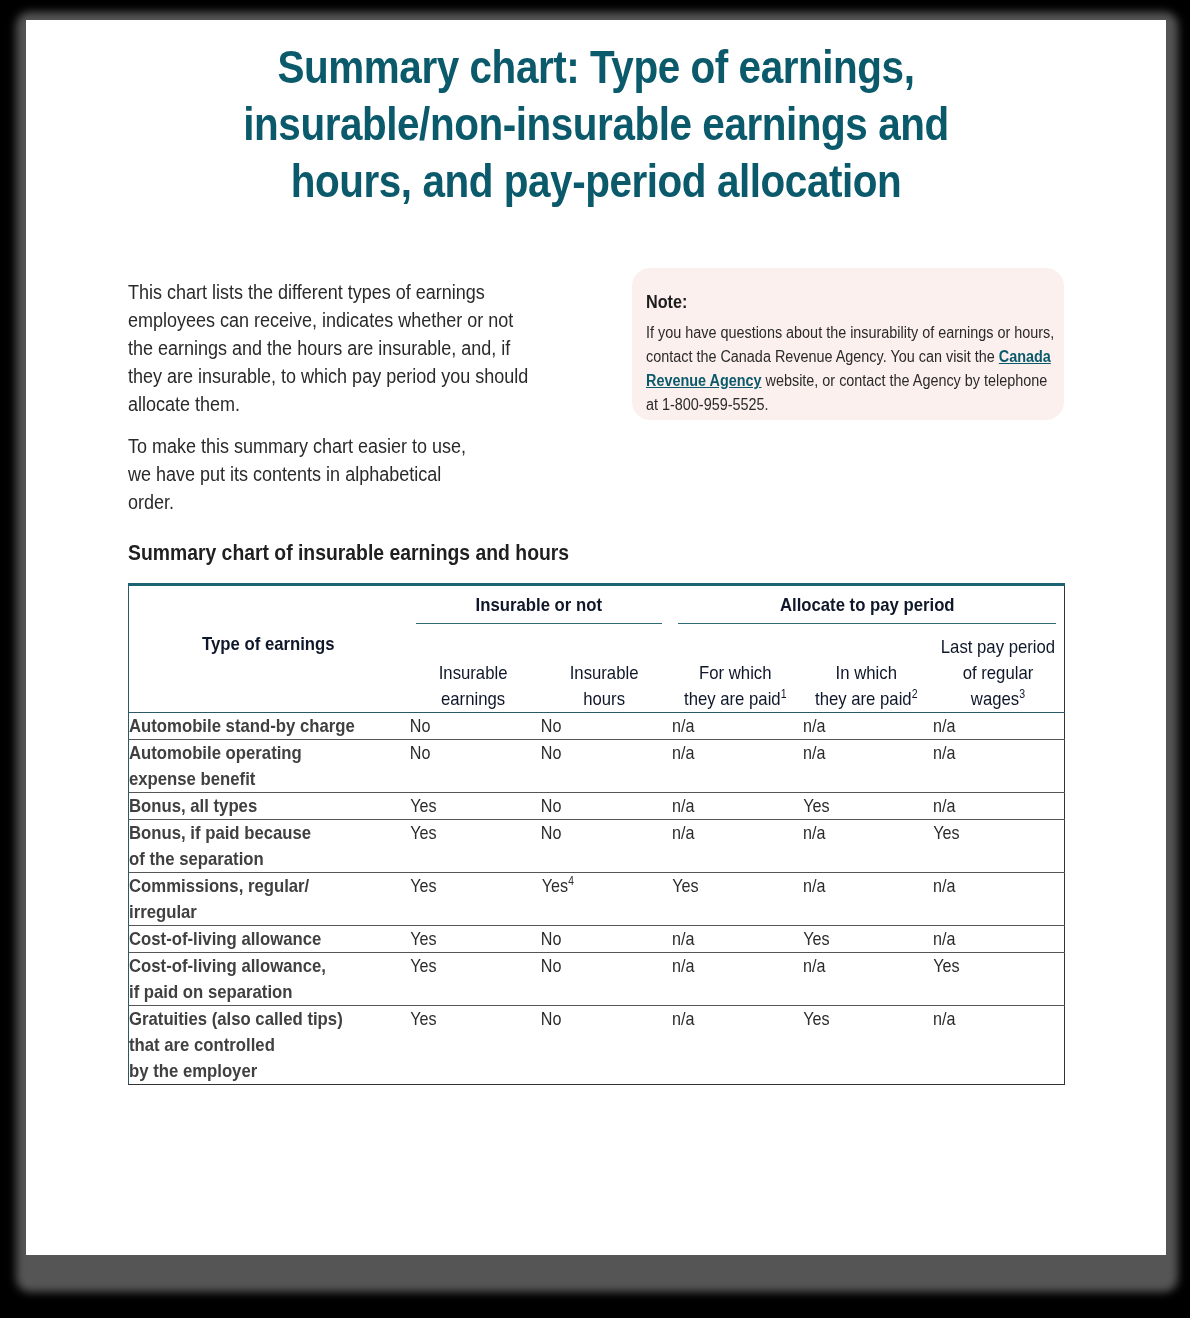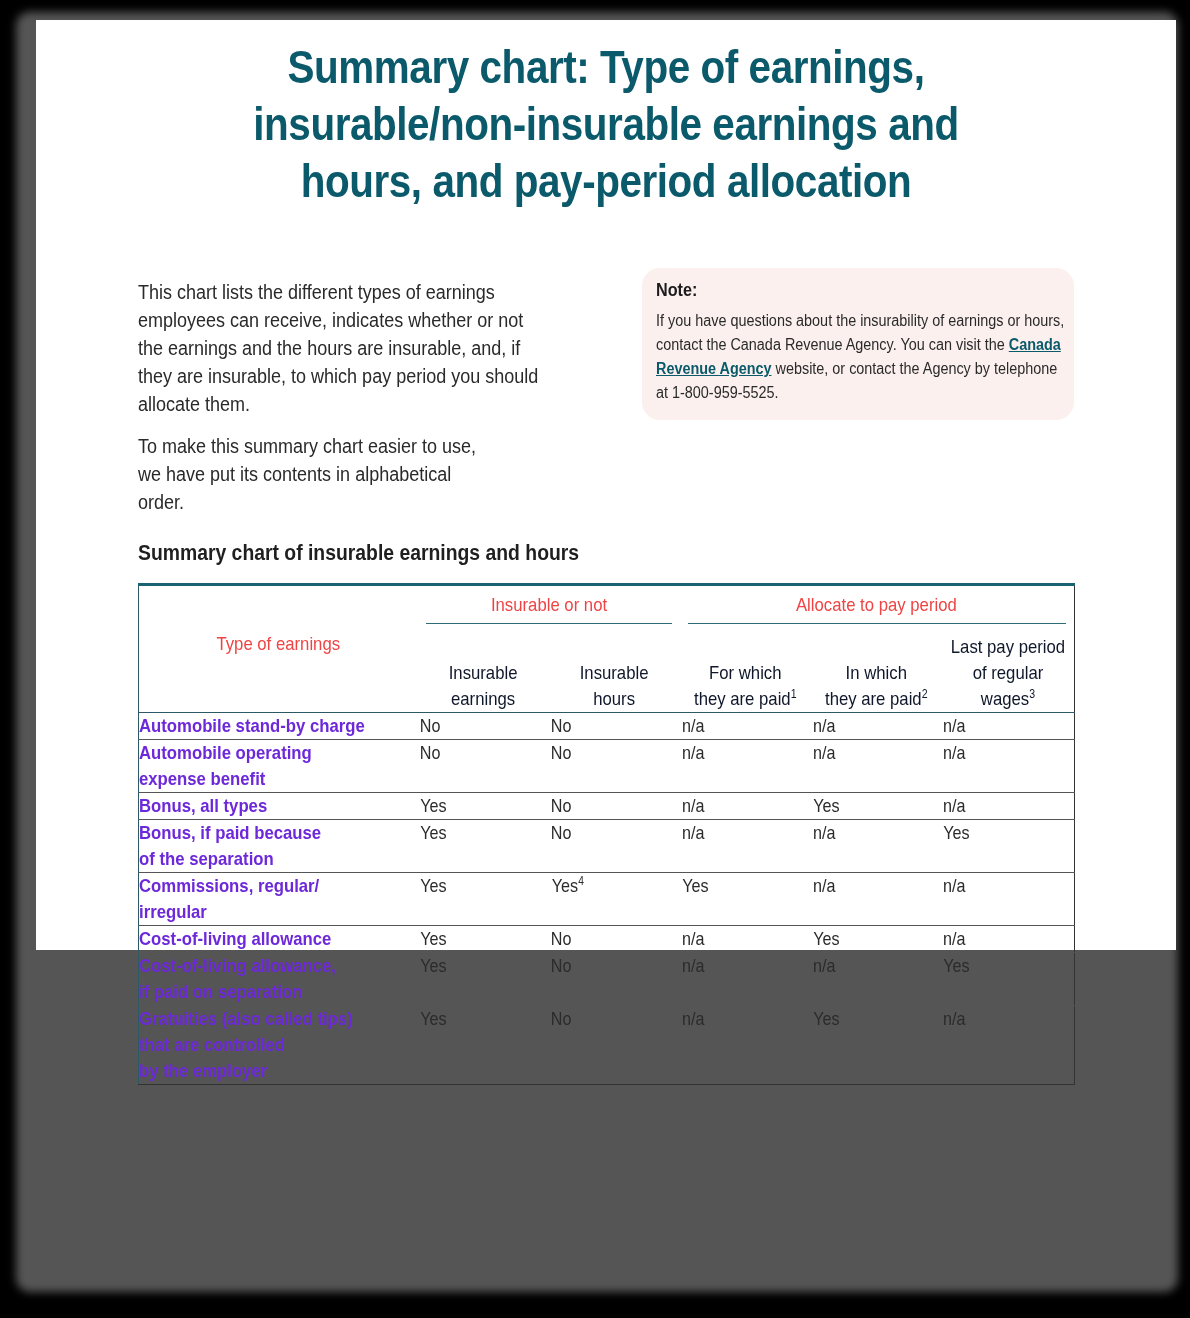--- a/index.html
+++ b/index.html
@@ -12,21 +12,21 @@
   }
   .shadow {
     position: absolute;
     left: 16px; top: 12px; width: 1162px; height: 1280px;
     background: #555;
     border-radius: 14px;
     filter: blur(4px);
   }
   .page {
     position: absolute;
-    left: 36px; top: 20px; width: 1140px; height: 930px;
+    left: 26px; top: 20px; width: 1140px; height: 1235px;
     background: #fff;
   }
   .title {
     position: absolute;
     left: 0; right: 0; top: 18px;
     text-align: center;
     color: #0b5a6b;
     font-weight: bold;
     font-size: 47px;
     line-height: 57px;
@@ -43,21 +43,21 @@
     transform: scaleX(0.9);
     transform-origin: left top;
   }
   .intro p { margin: 0 0 14px 0; width: 460px; }
   .note {
     position: absolute;
     left: 606px; top: 248px; width: 432px; height: 152px;
     background: #fbf0ee;
     border-radius: 18px;
     box-sizing: border-box;
-    padding: 12px 14px;
+    padding: 24px 14px;
   }
   .note-inner {
     transform: scaleX(0.9);
     transform-origin: left top;
     width: 460px;
   }
   .note-title {
     font-weight: bold;
     font-size: 18px;
     color: #1c1c1c;
@@ -89,22 +89,22 @@
     width: 937px;
     border-collapse: collapse;
     border-left: 1.5px solid #2d5966;
     border-right: 1.5px solid #333;
     border-bottom: 1.5px solid #333;
     border-top: 3px solid #1b6373;
     font-size: 19px;
   }
   table.summary th, table.summary td { padding: 0; }
   .hdr-group th {
-    color: #ef4444;
-    font-weight: normal;
+    color: #0f172a;
+    font-weight: bold;
     height: 38px;
     vertical-align: middle;
   }
   .grp-label {
     display: inline-block;
     transform: scaleX(0.88);
   }
   .grp-cell { position: relative; }
   .grp-cell .underline {
     position: absolute;
@@ -135,21 +135,21 @@
     vertical-align: top;
     padding-top: 10px;
     padding-bottom: 9px;
     line-height: 26px;
     color: #2b2b2b;
   }
   tbody tr:first-child td { border-top: none; }
   td.type {
     padding-left: 14px;
     font-weight: bold;
-    color: #6d28d9;
+    color: #404040;
   }
   td.type .lbl { display: block; transform: scaleX(0.88); transform-origin: left top; white-space: pre-line; }
   td.val { }
   td.val .lbl { display: inline-block; transform: scaleX(0.85); }
 </style>
 </head>
 <body>
 
 <div class="shadow"></div>
 <div class="page">

